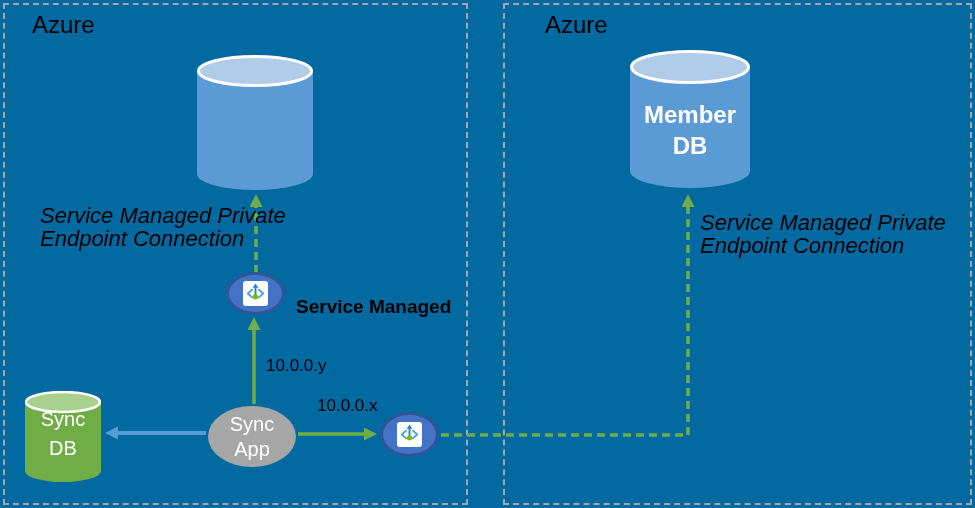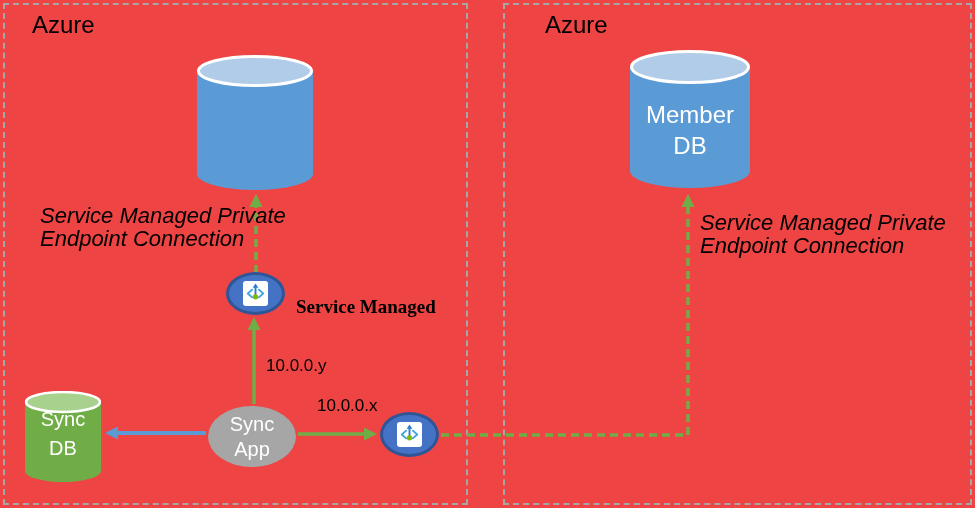--- a/index.html
+++ b/index.html
@@ -1,17 +1,17 @@
 <!DOCTYPE html>
 <html style="--box-border: #a6a6a6; --blue-db: #5b9bd5; --blue-db-top: #b0cce9; --green-db: #70ad47; --green-db-top: #a9d18e; --gray-node: #a6a6a6; --endpoint-fill: #4472c4; --endpoint-border: #2f5597; --arrow-green: #70ad47; --arrow-blue: #5b9bd5; --icon-chevron: #41a5dd; --icon-line: #2b7cd3; --icon-dot: #7fba00; --text: #000000;"><head>
 <meta charset="utf-8">
 <style>
   html,body { margin:0; padding:0; background:#ffffff; }
   .canvas {
-    position:relative; width:975px; height:508px; background:#ef4444;
+    position:relative; width:975px; height:508px; background:#0369a1;
     font-family:"Liberation Sans", sans-serif; overflow:hidden; color:#000;
   }
   .azure-box {
     position:absolute; border:2px dashed var(--box-border); box-sizing:border-box;
     background:transparent;
   }
   .azure-title { position:absolute; font-size:24px; color:var(--text); }
   .arrow-layer { position:absolute; left:0; top:0; pointer-events:none; }
   .cyl { position:absolute; }
   .cyl svg { display:block; }
@@ -69,21 +69,21 @@
   </svg>
 
   <div class="cyl" style="left:197px; top:55px;">
     <svg width="116" height="135" viewBox="0 0 116 135">
       <rect x="0" y="16" width="116" height="103" style="fill:var(--blue-db)"></rect>
       <ellipse cx="58" cy="119" rx="58" ry="16" style="fill:var(--blue-db)"></ellipse>
       <ellipse cx="58" cy="16" rx="56.5" ry="14.5" style="fill:var(--blue-db-top);stroke:#ffffff" stroke-width="3"></ellipse>
     </svg>
   </div>
 
-  <div class="cyl" style="left:630px; top:50px;">
+  <div class="cyl" style="left:630px; top:50px;font-weight:bold;">
     <svg width="120" height="138" viewBox="0 0 120 138">
       <rect x="0" y="17" width="120" height="104" style="fill:var(--blue-db)"></rect>
       <ellipse cx="60" cy="121" rx="60" ry="17" style="fill:var(--blue-db)"></ellipse>
       <ellipse cx="60" cy="17" rx="58.5" ry="15.5" style="fill:var(--blue-db-top);stroke:#ffffff" stroke-width="3"></ellipse>
     </svg>
     <div class="cyl-label" style="top:49px; font-size:24px; line-height:31px;">
       <span>Member</span>
       <span>DB</span>
     </div>
   </div>
@@ -127,21 +127,21 @@
       <path d="M13,2.5 L16,7 L10,7 Z" style="fill:var(--icon-line)"></path>
       <circle cx="13" cy="16.5" r="2.8" style="fill:var(--icon-dot)"></circle>
     </svg>
   </div>
 
   <div class="conn-label" style="left:40px; top:204px;">
     <span>Service Managed Private</span>
     <span>Endpoint Connection</span>
   </div>
 
-  <div class="bold-label" style="left:296px; top:294px;font-family:Liberation Serif, serif;">
+  <div class="bold-label" style="left:296px; top:294px;">
     <span>Service Managed</span>
   </div>
 
   <div class="ip-label" style="left:266px; top:356px;">10.0.0.y</div>
 
   <div class="ip-label" style="left:317px; top:396px;">10.0.0.x</div>
 
   <div class="conn-label" style="left:700px; top:211px;">
     <span>Service Managed Private</span>
     <span>Endpoint Connection</span>

